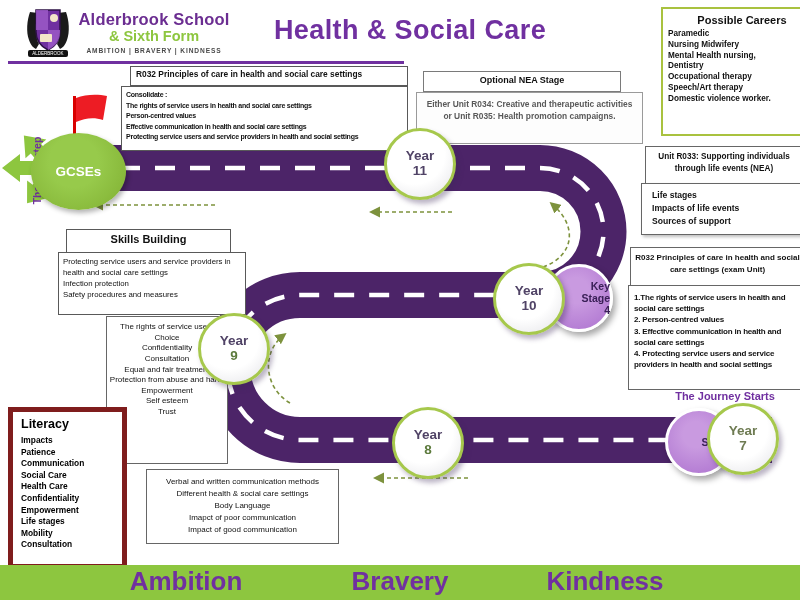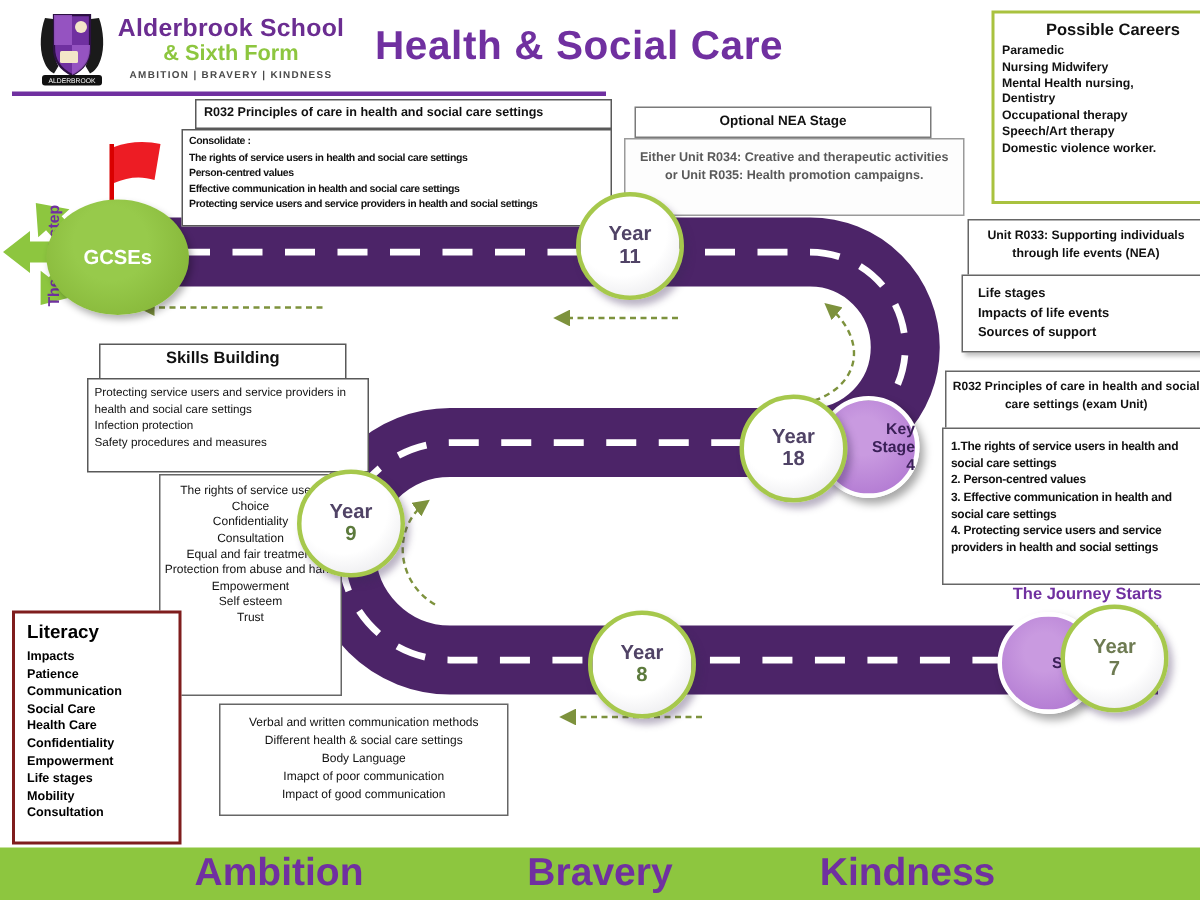--- a/index.html
+++ b/index.html
@@ -6,21 +6,21 @@
   body{font-family:"Liberation Sans", sans-serif;}
   #stage{position:relative;width:800px;height:600px;background:#ffffff;overflow:hidden;}
 
   
   #logo{position:absolute;left:8px;top:4px;width:230px;height:56px;}
   #crest{position:absolute;left:18px;top:2px;}
   #logo-text{position:absolute;left:62px;top:6px;width:168px;text-align:center;}
   .logo-line1{font-size:16.5px;font-weight:bold;color:#6b2d91;letter-spacing:.2px;}
   .logo-line2{font-size:14.5px;font-weight:bold;color:#8dc63f;margin-top:-1px;}
   .logo-motto{font-size:6.6px;color:#4a4a4a;letter-spacing:.9px;margin-top:3px;font-weight:bold;}
-  #page-title{position:absolute;left:250px;top:15px;width:320px;text-align:left;
+  #page-title{position:absolute;left:250px;top:15px;width:320px;text-align:center;
     font-size:27px;font-weight:bold;color:#7030a0;letter-spacing:.4px;}
   #top-rule{position:absolute;left:8px;top:61px;width:396px;height:3px;background:#7030a0;}
 
   
   .box{position:absolute;border:1px solid #595959;background:#fff;color:#111;z-index:2;}
 
   #careers-box{left:661px;top:7px;width:134px;height:119px;border:2.5px solid #a9c23f;padding:3px 5px;}
   #careers-box .t{font-size:11px;font-weight:bold;text-align:center;margin:2px 0 3px 14px;}
   #careers-box .i{font-size:8.2px;font-weight:bold;line-height:1.32;}
 
@@ -36,21 +36,21 @@
     font-size:8.6px;font-weight:bold;line-height:1.5;box-shadow:2px 2px 3px rgba(0,0,0,.25);}
 
   #r032-exam-box{left:630px;top:247px;width:165px;height:34px;border-color:#666;padding:4px 4px 0 4px;font-size:8px;font-weight:bold;text-align:center;line-height:1.55;}
   #r032-topics-box{left:628px;top:285px;width:168px;height:97px;border-color:#666;padding:6px 2px 0 5px;font-size:8px;font-weight:bold;line-height:1.4;letter-spacing:-.2px;}
 
   #skills-title-box{left:66px;top:229px;width:163px;height:19px;padding-top:3px;font-size:11px;font-weight:bold;text-align:center;}
   #skills-body-box{left:58px;top:252px;width:180px;height:57px;padding:4px 2px 0 4px;font-size:7.8px;line-height:1.4;}
 
   #rights-box{left:106px;top:316px;width:120px;height:141px;border-color:#666;padding-top:5px;font-size:8px;line-height:1.33;text-align:center;}
 
-  #literacy-box{left:8px;top:407px;width:101px;height:147px;border:2px solid #7f1d1d;padding:5px 0 0 8px;}
+  #literacy-box{left:8px;top:407px;width:101px;height:147px;border:5px solid #7f1d1d;padding:5px 0 0 8px;}
   #literacy-box .t{font-size:12.5px;font-weight:bold;margin-bottom:4px;}
   #literacy-box .i{font-size:8.4px;font-weight:bold;line-height:1.38;}
 
   #communication-box{left:146px;top:469px;width:191px;height:67px;border-color:#666;padding-top:6px;font-size:8px;line-height:1.5;text-align:center;}
 
   #journey-starts{position:absolute;left:655px;top:390px;width:140px;text-align:center;
     font-size:11px;font-weight:bold;color:#7030a0;z-index:6;}
   #next-step{position:absolute;left:-17px;top:163px;width:110px;height:15px;text-align:center;
     font-size:10.5px;font-weight:bold;color:#7030a0;transform:rotate(-90deg);z-index:4;}
 
@@ -221,21 +221,21 @@
 
   <div id="gcse">
     <span>GCSEs</span>
   </div>
   <div id="year11" class="yc">
     <span class="w">Year</span>
     <span class="n">11</span>
   </div>
   <div id="year10" class="yc">
     <span class="w">Year</span>
-    <span class="n">18</span>
+    <span class="n">10</span>
   </div>
   <div id="year9" class="yc">
     <span class="w">Year</span>
     <span class="n">9</span>
   </div>
   <div id="year8" class="yc">
     <span class="w">Year</span>
     <span class="n">8</span>
   </div>
   <div id="year7" class="yc">

